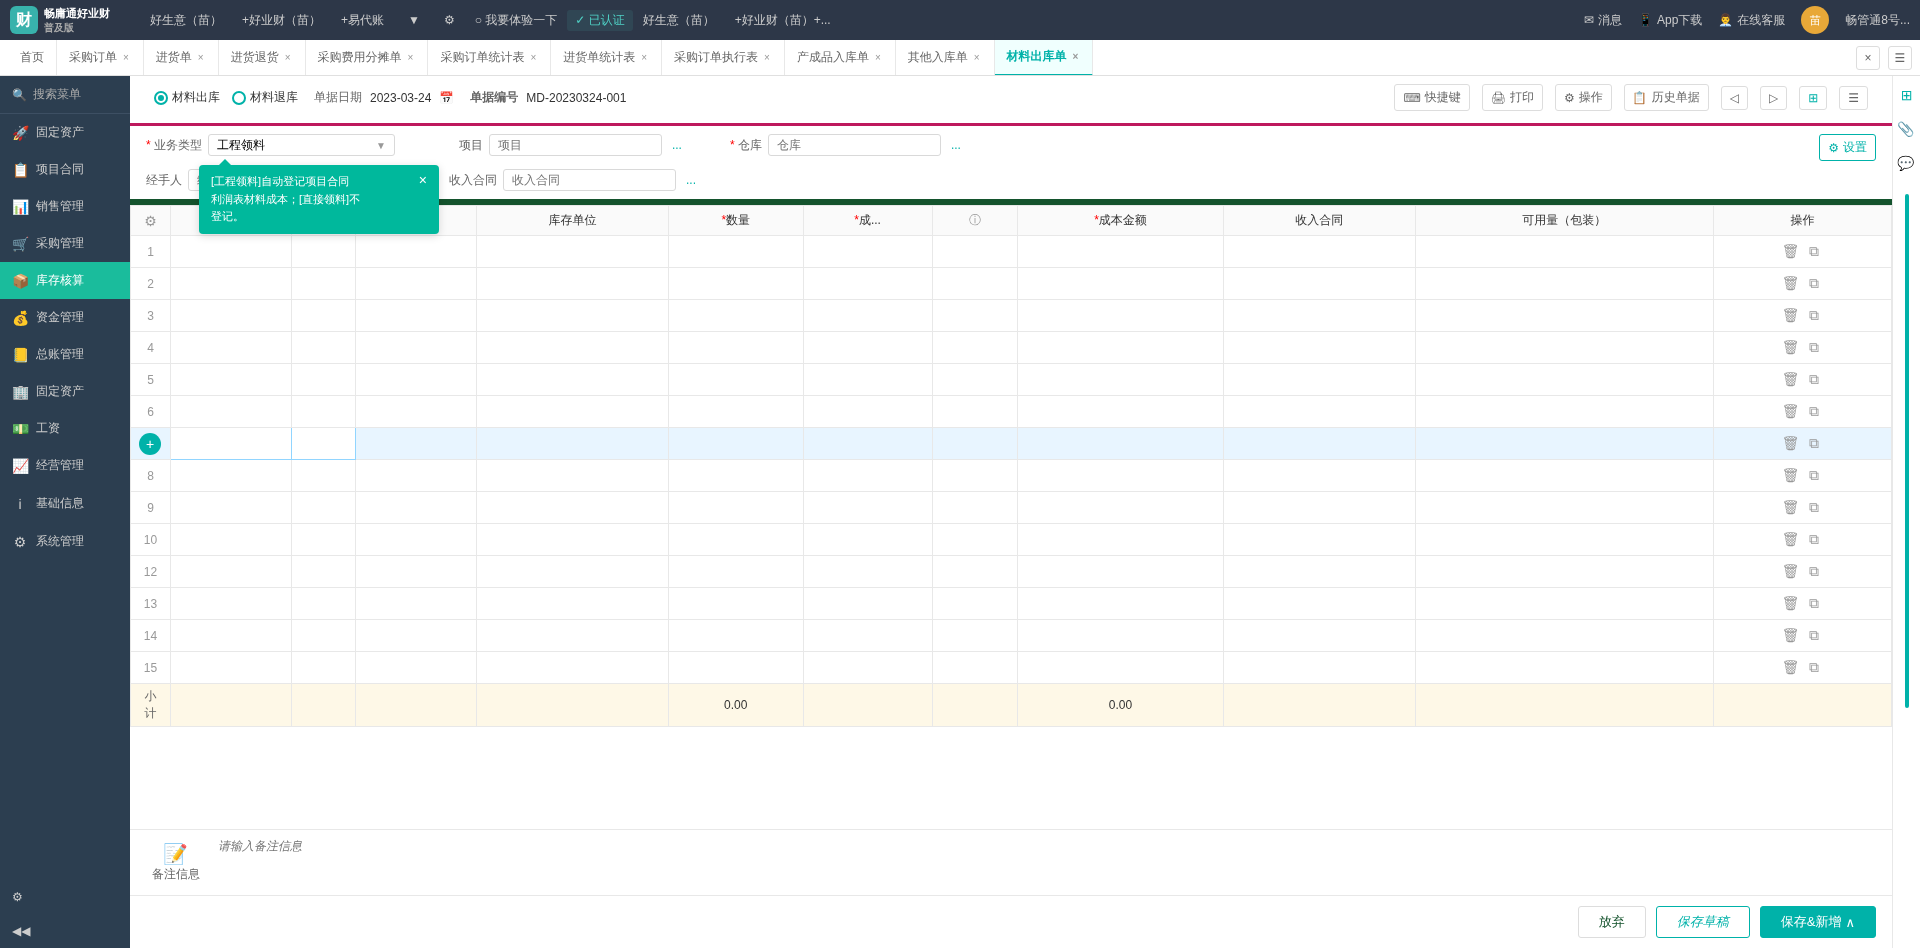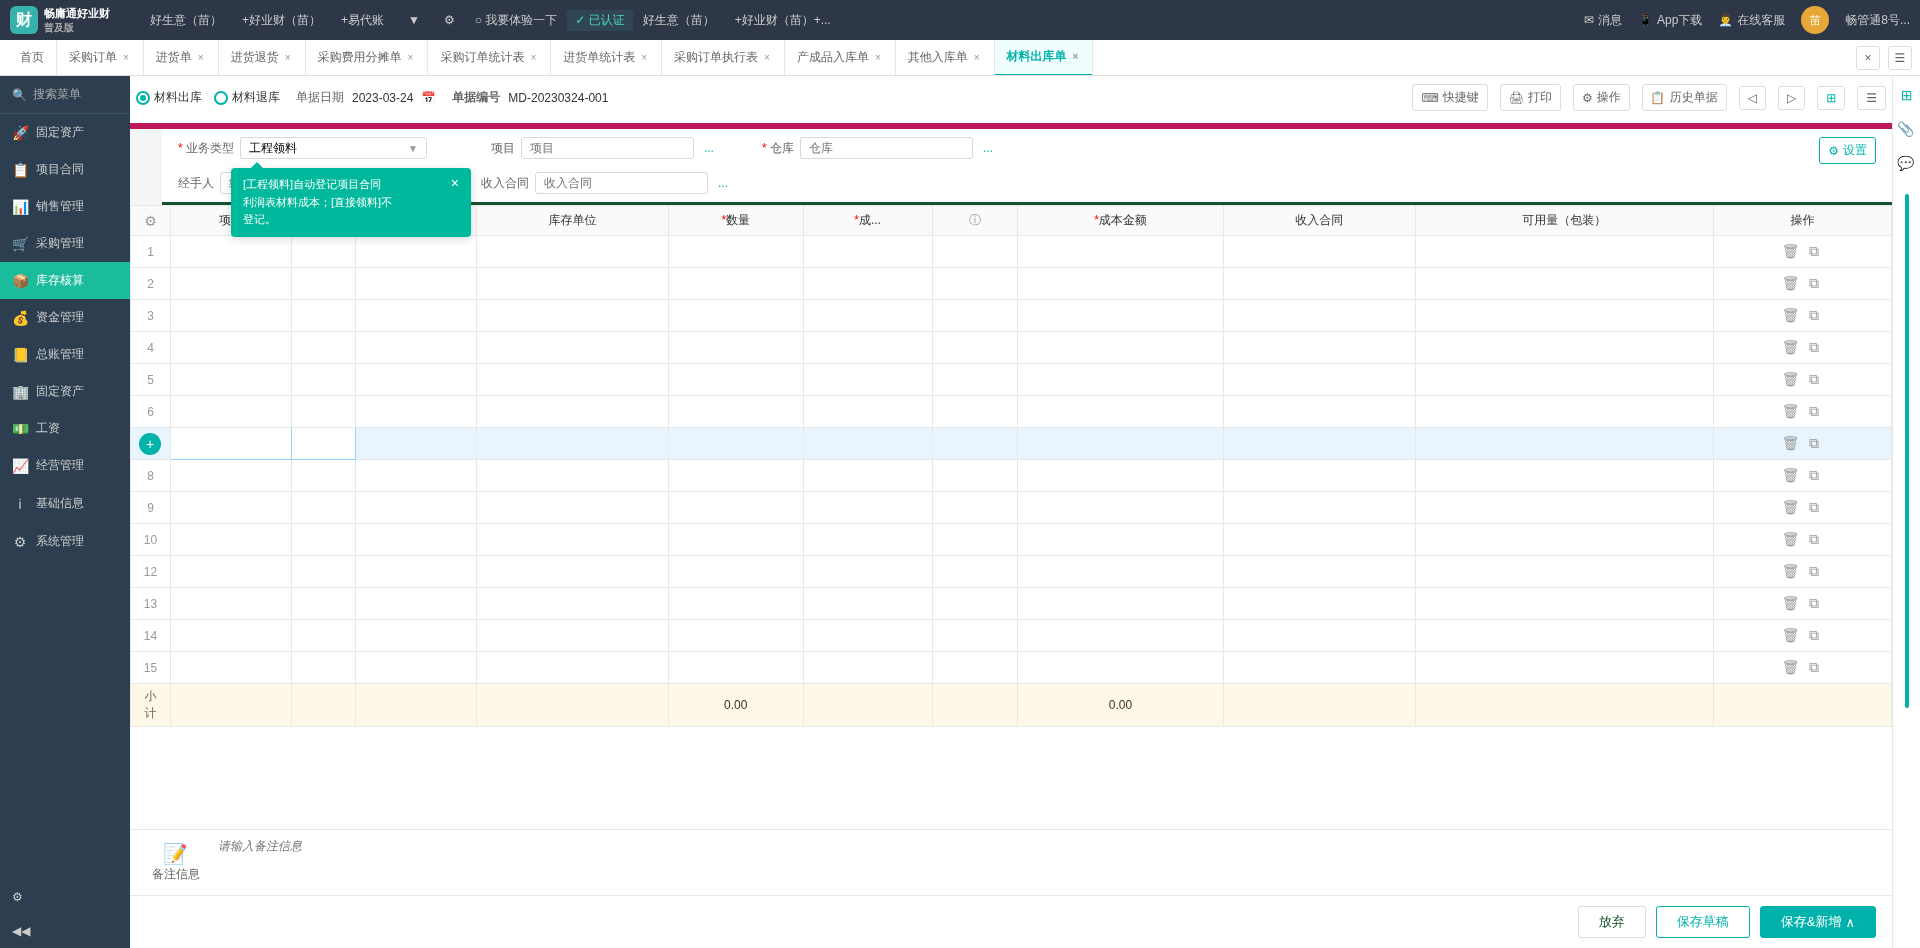--- a/index.html
+++ b/index.html
@@ -34,38 +34,38 @@
     .sidebar-item { display: flex; align-items: center; gap: 8px; padding: 10px 12px; color: #ccc; cursor: pointer; font-size: 12px; }
     .sidebar-item.active { background: #1abc9c; color: #fff; }
     .sidebar-item .item-icon { font-size: 14px; width: 16px; text-align: center; }
     .sidebar-bottom { margin-top: auto; }
     .sidebar-bottom-item { display: flex; align-items: center; gap: 8px; padding: 10px 12px; color: #ccc; cursor: pointer; font-size: 12px; }
 
     
     .content-area { flex: 1; display: flex; flex-direction: column; overflow: hidden; background: #f5f5f5; }
 
     
-    .form-header { background: #fff; padding: 8px 6px; border-bottom: 6px solid #be185d; flex-shrink: 0; }
+    .form-header { background: #fff; padding: 8px 24px; border-bottom: 3px solid #be185d; flex-shrink: 0; }
     .form-header-top { display: flex; align-items: center; gap: 16px; margin-bottom: 4px; }
     .radio-group { display: flex; align-items: center; gap: 12px; }
     .radio-item { display: flex; align-items: center; gap: 4px; cursor: pointer; }
     .radio-dot { width: 14px; height: 14px; border-radius: 50%; border: 2px solid #00b2a9; display: flex; align-items: center; justify-content: center; }
     .radio-dot.active::after { content: ''; width: 6px; height: 6px; background: #00b2a9; border-radius: 50%; }
     .form-date { display: flex; align-items: center; gap: 8px; color: #333; }
     .form-date-label { color: #666; }
     .form-date-value { color: #333; font-weight: 500; }
     .form-date-icon { color: #00b2a9; cursor: pointer; }
     .form-num { display: flex; align-items: center; gap: 8px; }
     .form-num-label { color: #666; font-weight: bold; }
     .form-num-value { color: #333; }
     .form-header-actions { display: flex; align-items: center; gap: 12px; margin-left: auto; }
     .form-action-btn { display: flex; align-items: center; gap: 4px; padding: 4px 8px; border: 1px solid #ddd; border-radius: 3px; cursor: pointer; color: #666; font-size: 12px; background: #fff; }
 
     
-    .form-fields { background: #fff; padding: 8px 16px; border-bottom: 3px solid #14532d; flex-shrink: 0; margin-left: 32px; }
+    .form-fields { background: #fff; padding: 8px 16px; border-bottom: 6px solid #14532d; flex-shrink: 0; }
     .form-row { display: flex; align-items: flex-start; gap: 24px; flex-wrap: wrap; }
     .form-field { display: flex; align-items: center; gap: 6px; }
     .field-label { color: #666; white-space: nowrap; }
     .field-label.required::before { content: '* '; color: #f00; }
     .field-value { display: flex; align-items: center; border: 1px solid #d9d9d9; border-radius: 3px; padding: 3px 8px; min-width: 140px; cursor: pointer; background: #fff; position: relative; }
     .field-value input { border: none; outline: none; font-size: 12px; width: 100%; background: transparent; }
     .field-value .dropdown-arrow { color: #999; font-size: 10px; margin-left: 4px; }
     .field-ellipsis { color: #00b2a9; cursor: pointer; padding: 0 4px; }
 
     
@@ -86,21 +86,21 @@
     .notes-area { background: #fff; border-top: 1px solid #e8e8e8; padding: 8px 16px; flex-shrink: 0; }
     .notes-row { display: flex; align-items: flex-start; gap: 12px; }
     .notes-icon { color: #00b2a9; font-size: 20px; margin-top: 4px; }
     .notes-label { color: #666; font-size: 12px; margin-bottom: 4px; }
     .notes-input { width: 100%; border: none; outline: none; font-size: 12px; color: #999; background: transparent; resize: none; min-height: 30px; font-style: italic; }
 
     
     .form-footer { background: #fff; border-top: 1px solid #e8e8e8; padding: 10px 16px; display: flex; justify-content: flex-end; gap: 10px; flex-shrink: 0; }
     .btn { padding: 6px 20px; border-radius: 3px; cursor: pointer; font-size: 13px; border: 1px solid #ddd; }
     .btn-default { background: #fff; color: #14532d; }
-    .btn-secondary { background: #fff; color: #00b2a9; border-color: #00b2a9; }
+    .btn-secondary { background: #fff; color: #00b2a9; border-color: #00b2a9; font-style: italic; }
     .btn-primary { background: #00b2a9; color: #fff; border-color: #00b2a9; display: flex; align-items: center; gap: 4px; }
 
     
     .right-panel { width: 28px; background: #fff; border-left: 1px solid #e8e8e8; display: flex; flex-direction: column; align-items: center; padding: 8px 0; gap: 12px; flex-shrink: 0; }
     .right-panel-icon { width: 22px; height: 22px; display: flex; align-items: center; justify-content: center; color: #999; cursor: pointer; font-size: 14px; border-radius: 3px; }
     .right-panel-icon.active { color: #00b2a9; }
 
     
     .right-progress { width: 4px; background: #00b2a9; height: 60%; border-radius: 2px; margin-top: 8px; }
 

